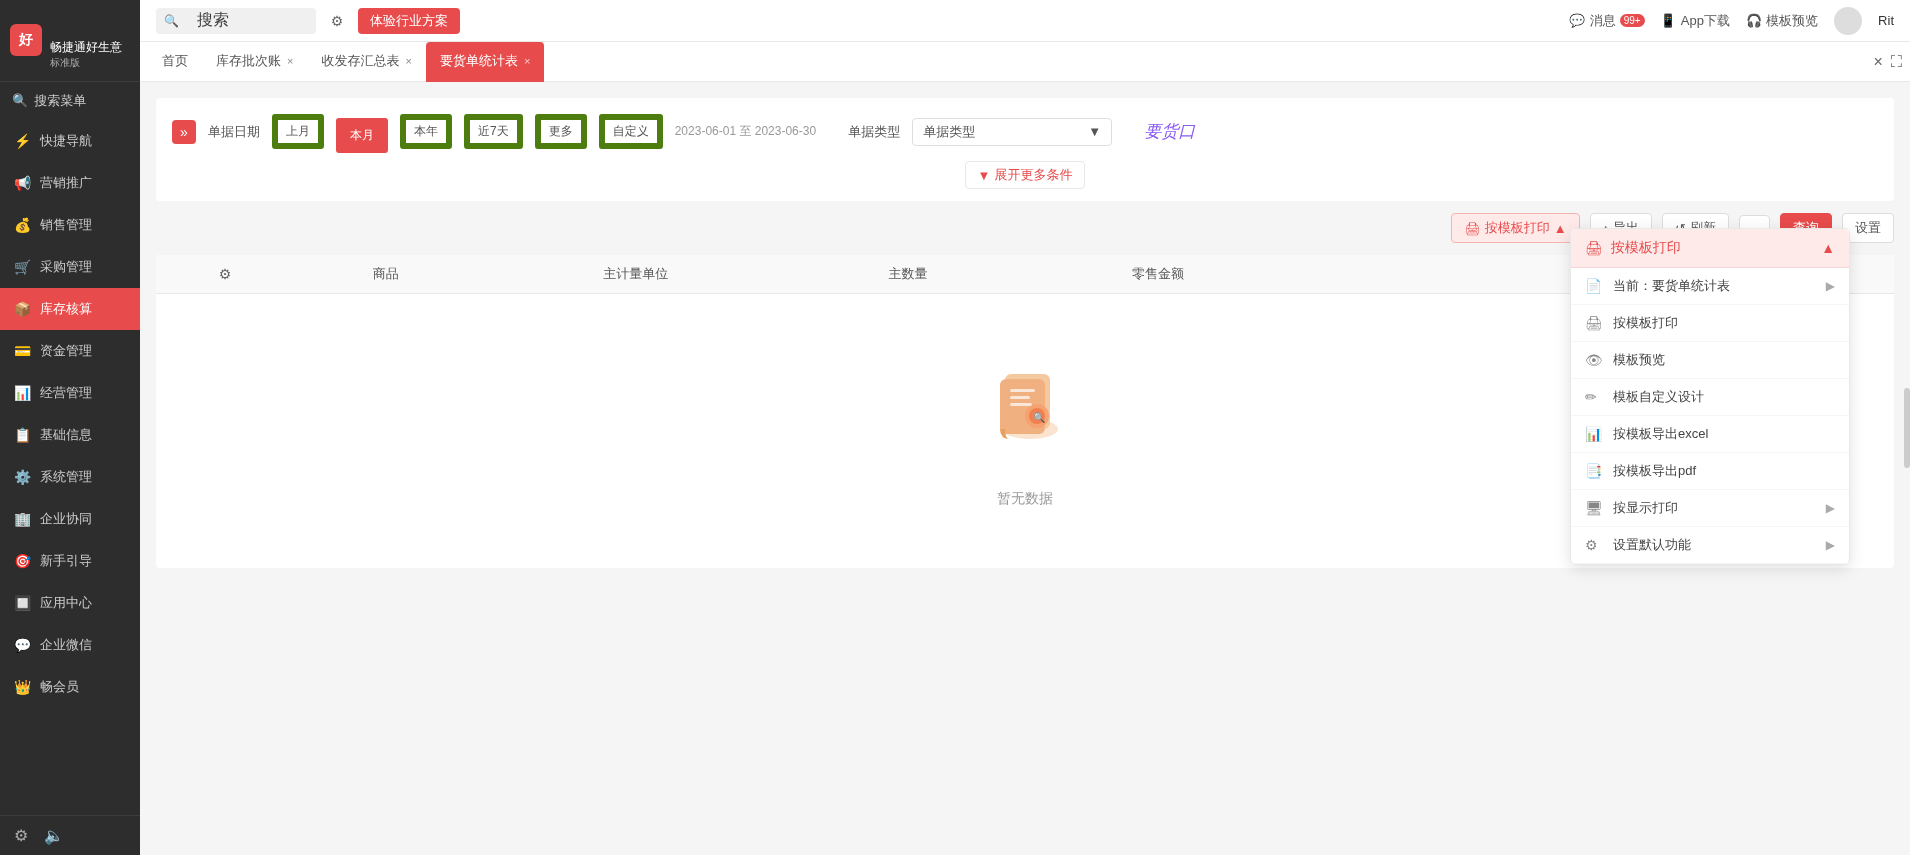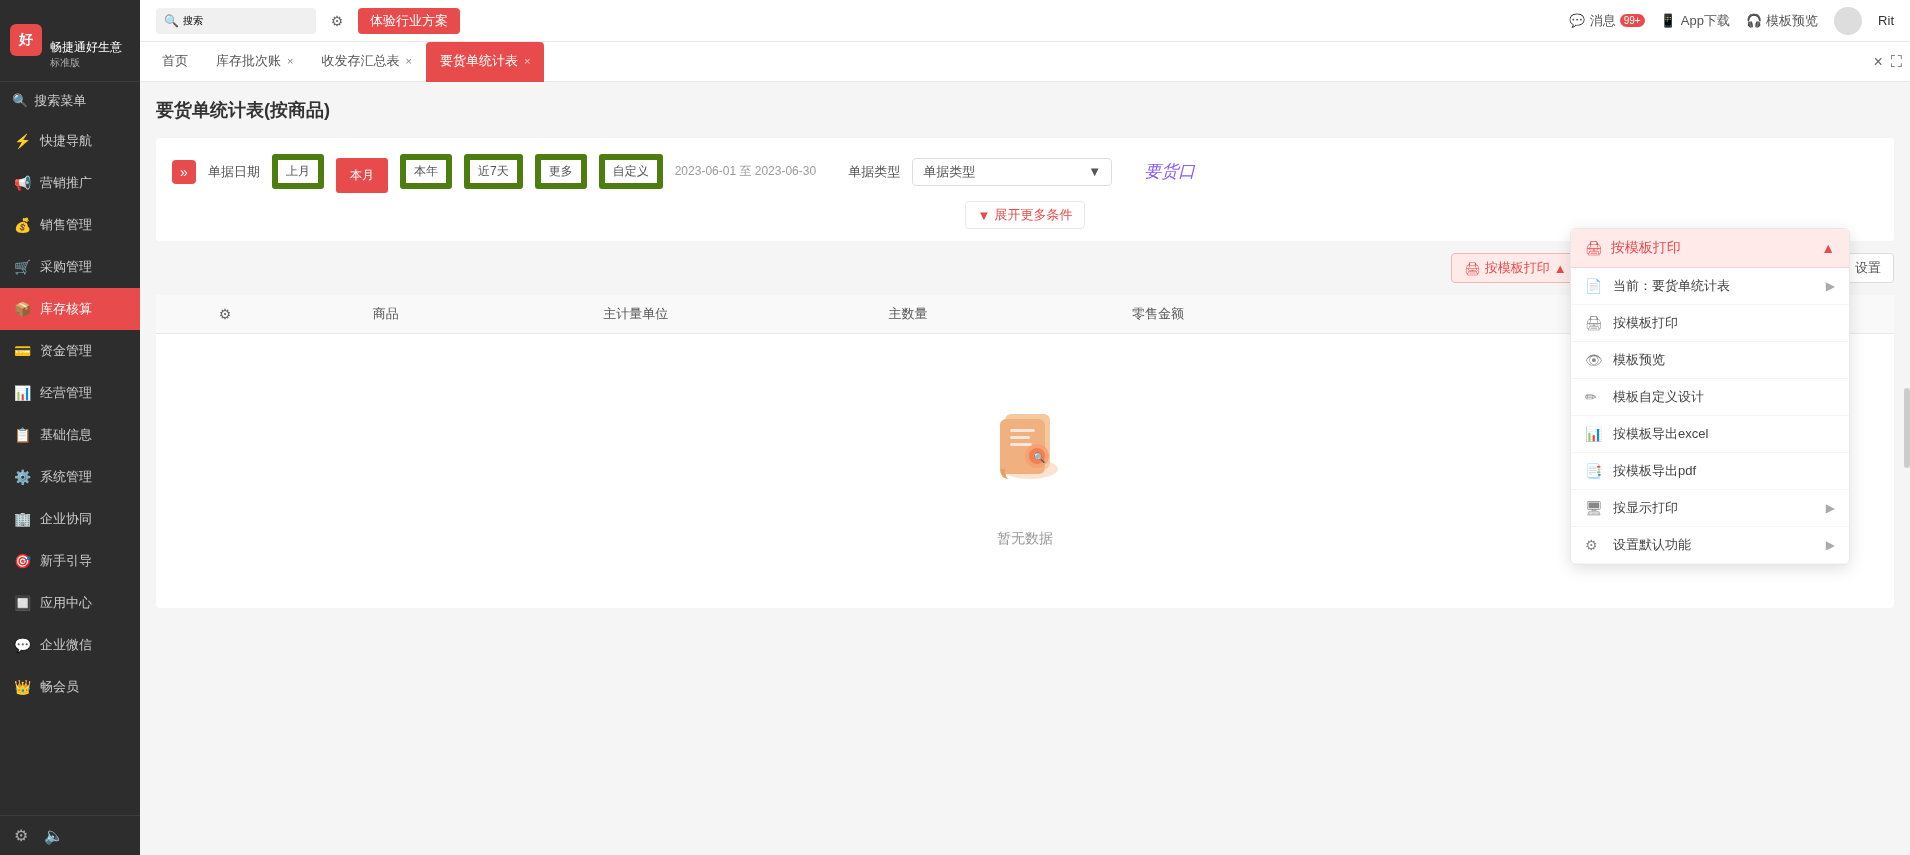--- a/index.html
+++ b/index.html
@@ -388,21 +388,21 @@
     <span class="icon">🔈</span>
   </div>
 </div>
 
 <div class="main">
 
   <div class="top-header">
     <div class="top-header-left">
       <div class="search-bar">
         <span>🔍</span>
-        <span style="color:#000000; font-size:10px;">搜索</span>
+        <span style="color:#404040; font-size:16px;margin-left:14px;">搜索</span>
       </div>
       <div class="gear-btn">⚙</div>
       <button class="trial-btn">体验行业方案</button>
     </div>
     <div class="top-header-right">
       <div class="header-action">
         <span>💬</span>
         <span>消息</span>
         <span class="badge">99+</span>
       </div>
@@ -436,21 +436,20 @@
       <span class="close-icon">×</span>
     </div>
     <div class="tab-close-area">
       <button class="tab-window-btn">×</button>
       <button class="tab-window-btn">⛶</button>
     </div>
   </div>
 
   <div class="page-content">
 
-    <div class="page-title">要货单统计表(按商品)</div>
 
     <div class="filter-bar">
       <div class="filter-row">
         <div class="red-expand-icon">»</div>
         <span class="date-label">单据日期</span>
         <button class="date-btn">上月</button>
         <button class="date-btn active">本月</button>
         <button class="date-btn">本年</button>
         <button class="date-btn">近7天</button>
         <button class="date-btn">更多</button>

